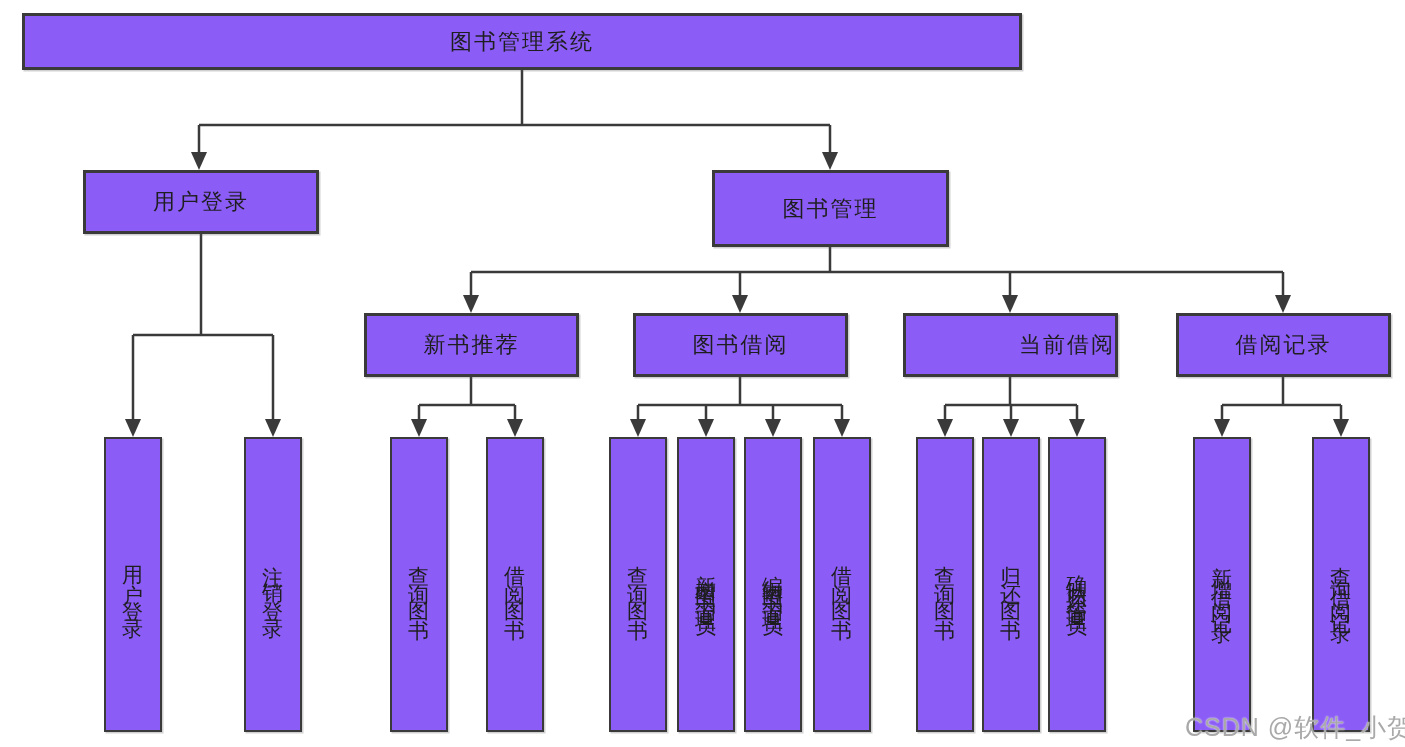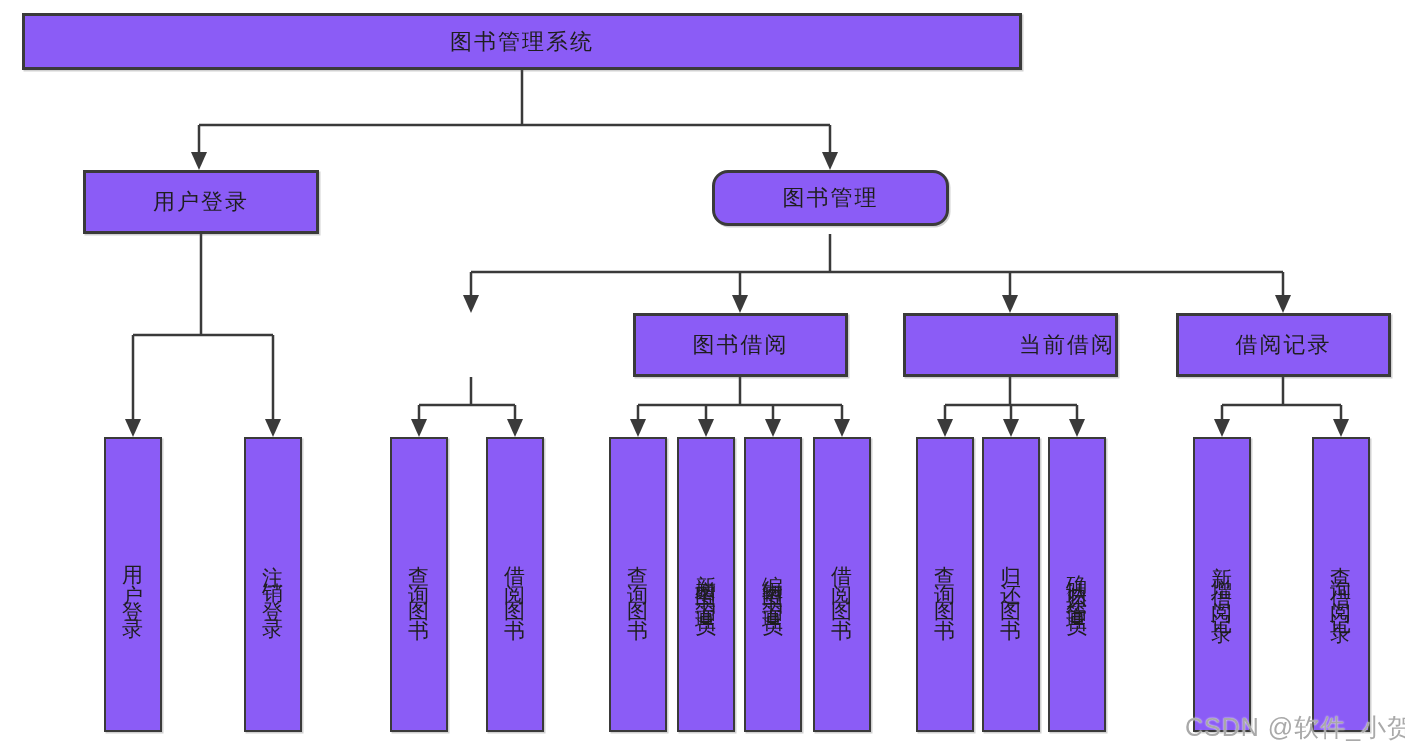--- a/index.html
+++ b/index.html
@@ -22,21 +22,21 @@
     display: flex;
     align-items: center;
     justify-content: center;
     color: #1e1e1e;
     z-index: 1;
   }
   .h-label { font-size: 22px; letter-spacing: 2px; white-space: nowrap; }
 
   .n-root  { left: 22px;  top: 13px;  width: 1000px; height: 57px; }
   .n-login { left: 83px;  top: 170px; width: 236px;  height: 64px; }
-  .n-mgmt  { left: 712px; top: 170px; width: 237px;  height: 56px; border-radius: 16px; }
+  .n-mgmt  { left: 712px; top: 170px; width: 237px;  height: 77px; }
   .n-l3a { left: 364px;  top: 313px; width: 215px; height: 64px; }
   .n-l3b { left: 633px;  top: 313px; width: 215px; height: 64px; }
   .n-l3c { left: 903px;  top: 313px; width: 215px; height: 64px; justify-content: flex-end; }
   .n-l3d { left: 1176px; top: 313px; width: 215px; height: 64px; }
 
   .leaf { top: 437px; width: 58px; height: 295px; border-width: 2.5px; }
   .v-label {
     writing-mode: vertical-rl;
     text-orientation: mixed;
     font-size: 21px;
@@ -122,20 +122,23 @@
     <span class="h-label">图书管理系统</span>
   </div>
 
   <div class="node n-login">
     <span class="h-label">用户登录</span>
   </div>
   <div class="node n-mgmt">
     <span class="h-label">图书管理</span>
   </div>
 
+  <div class="node n-l3a">
+    <span class="h-label">新书推荐</span>
+  </div>
   <div class="node n-l3b">
     <span class="h-label">图书借阅</span>
   </div>
   <div class="node n-l3c">
     <span class="h-label">当前借阅</span>
   </div>
   <div class="node n-l3d">
     <span class="h-label">借阅记录</span>
   </div>
 

